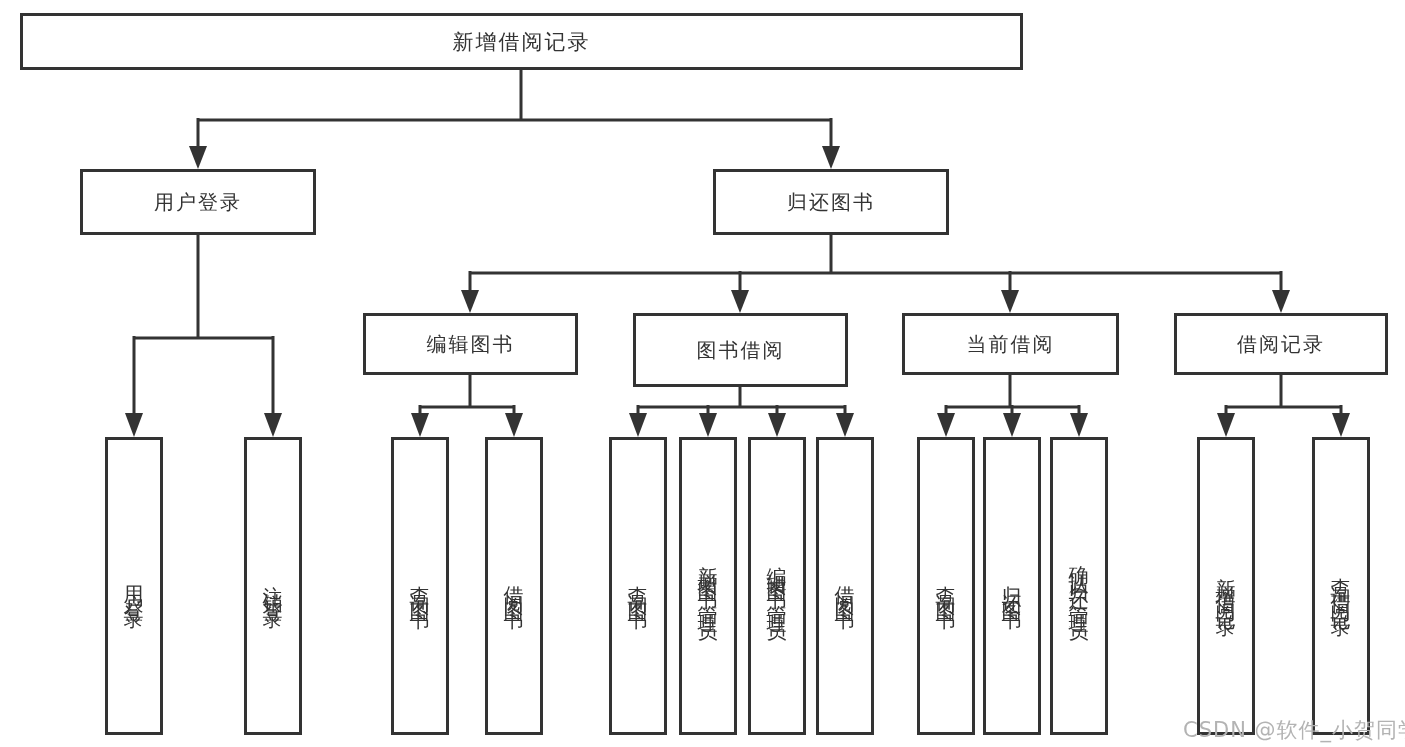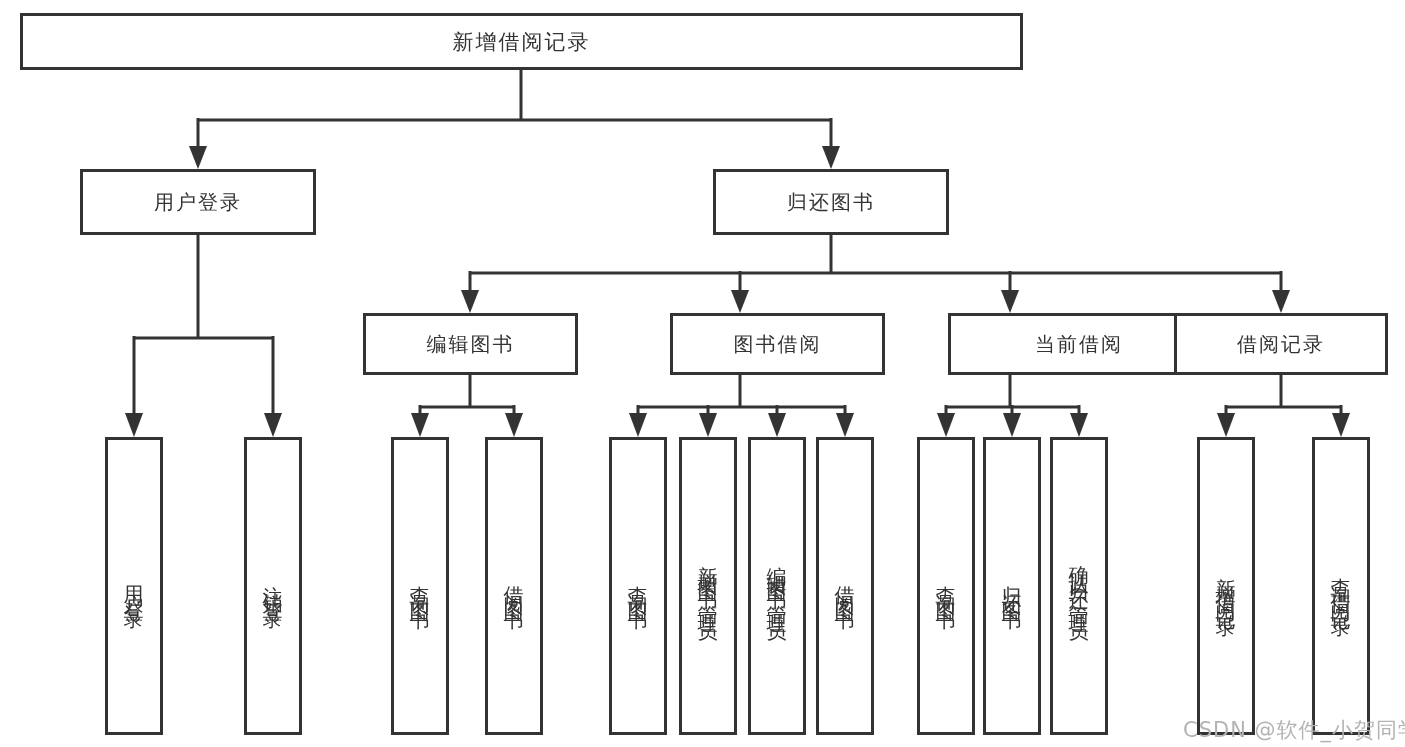--- a/index.html
+++ b/index.html
@@ -135,22 +135,22 @@
       <polygon points="1332,413 1350,413 1341,437"></polygon>
     </g>
   </svg>
 
   <div class="hnode root" style="left:20px;top:13px;width:1003px;height:57px">新增借阅记录</div>
 
   <div class="hnode" style="left:80px;top:169px;width:236px;height:66px">用户登录</div>
   <div class="hnode" style="left:713px;top:169px;width:236px;height:66px">归还图书</div>
 
   <div class="hnode" style="left:363px;top:313px;width:215px;height:62px">编辑图书</div>
-  <div class="hnode" style="left:670px;top:313px;width:215px;height:62px">图书借阅</div>
-  <div class="hnode" style="left:948px;top:313px;width:262px;height:62px">当前借阅</div>
+  <div class="hnode" style="left:633px;top:313px;width:215px;height:74px">图书借阅</div>
+  <div class="hnode" style="left:902px;top:313px;width:217px;height:62px">当前借阅</div>
   <div class="hnode" style="left:1174px;top:313px;width:214px;height:62px">借阅记录</div>
 
   <div class="leaf" style="left:105px">用户登录</div>
   <div class="leaf" style="left:244px">注销登录</div>
 
   <div class="leaf" style="left:391px">查询图书</div>
   <div class="leaf" style="left:485px">借阅图书</div>
 
   <div class="leaf" style="left:609px">查询图书</div>
   <div class="leaf" style="left:679px">新增图书（管理员）</div>

